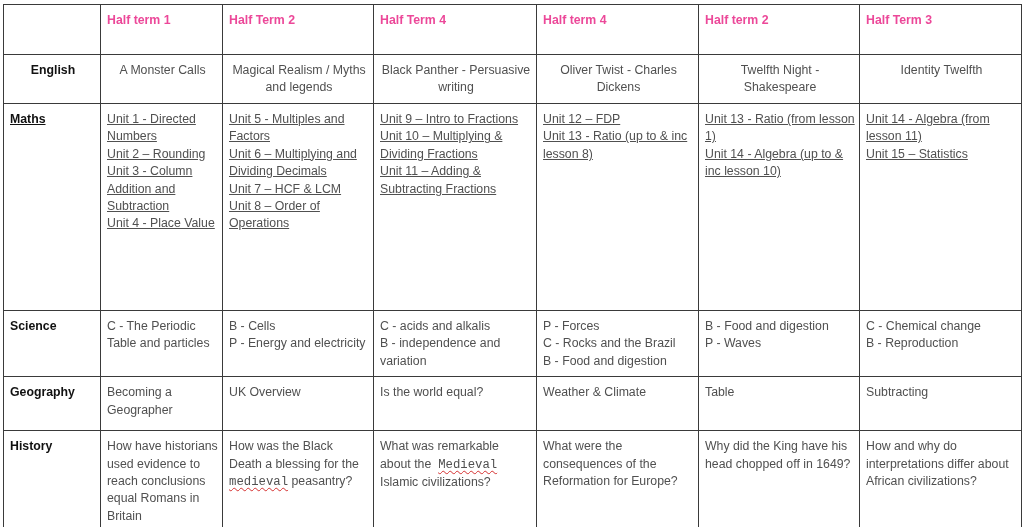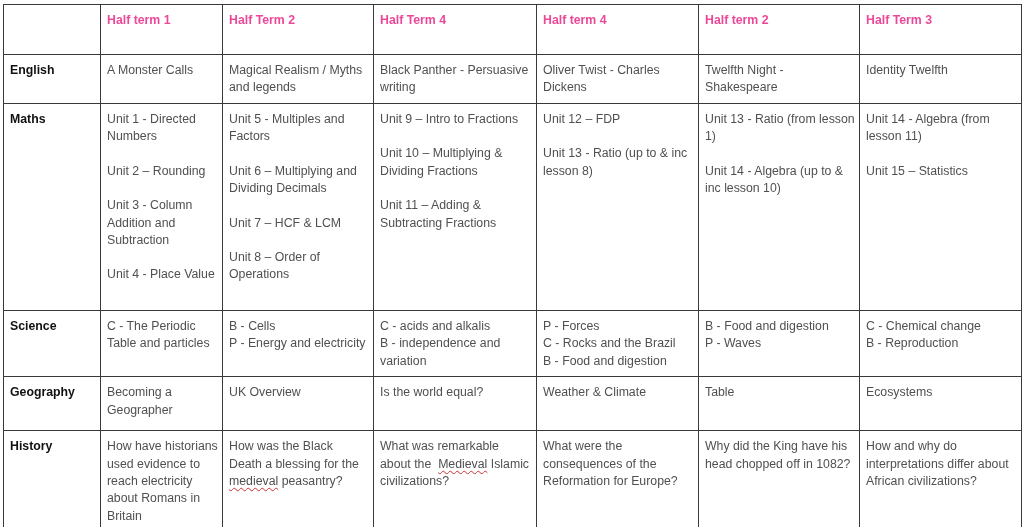--- a/index.html
+++ b/index.html
@@ -32,28 +32,29 @@
     th {
       font-weight: bold;
       color: #ec4899;
       height: 36px;
     }
     td.subject {
       font-weight: bold;
       color: #111111;
     }
     .item { display: block; }
-    .gap { margin-top: 17px; }
+    .gap { }
     .spell {
       text-decoration: underline wavy #d43030;
       text-decoration-thickness: 1px;
       text-underline-offset: 2px;
-    }
-    tr.r-english td { height: 35px; }
-    tr.r-maths td { height: 193px; }
+      font-family: Liberation Mono, monospace;
+    }
+    tr.r-english td { height: 35px; text-align: center; }
+    tr.r-maths td { height: 193px; text-decoration: underline; }
     tr.r-science td { height: 52px; }
     tr.r-geography td { height: 40px; }
     tr.r-history td { height: 100px; }
   </style>
 </head>
 <body>
 
 <div class="wrap">
   <table>
     <colgroup>
@@ -172,40 +173,40 @@
         <td>
             <span class="item">Is the world equal?</span>
           </td>
         <td>
             <span class="item">Weather &amp; Climate</span>
           </td>
         <td>
             <span class="item">Table</span>
           </td>
         <td>
-            <span class="item">Ecosystems</span>
+            <span class="item">Subtracting</span>
           </td>
       </tr>
 
       <tr class="r-history">
         <td class="subject">History</td>
         <td>
-            <span class="item">How have historians used evidence to reach electricity about Romans in Britain</span>
+            <span class="item">How have historians used evidence to reach conclusions equal Romans in Britain</span>
           </td>
         <td>
           <span><span>How was the Black Death a blessing for the </span><span class="spell">medieval</span><span> peasantry?</span></span>
         </td>
         <td>
           <span style="white-space:pre-wrap"><span>What was remarkable about the  </span><span class="spell">Medieval</span><span> Islamic civilizations?</span></span>
         </td>
         <td>
             <span class="item">What were the consequences of the Reformation for Europe?</span>
           </td>
         <td>
-            <span class="item">Why did the King have his head chopped off in 1082?</span>
+            <span class="item">Why did the King have his head chopped off in 1649?</span>
           </td>
         <td>
             <span class="item">How and why do interpretations differ about African civilizations?</span>
           </td>
       </tr>
     </tbody>
   </table>
 </div>
 
 </body></html>

